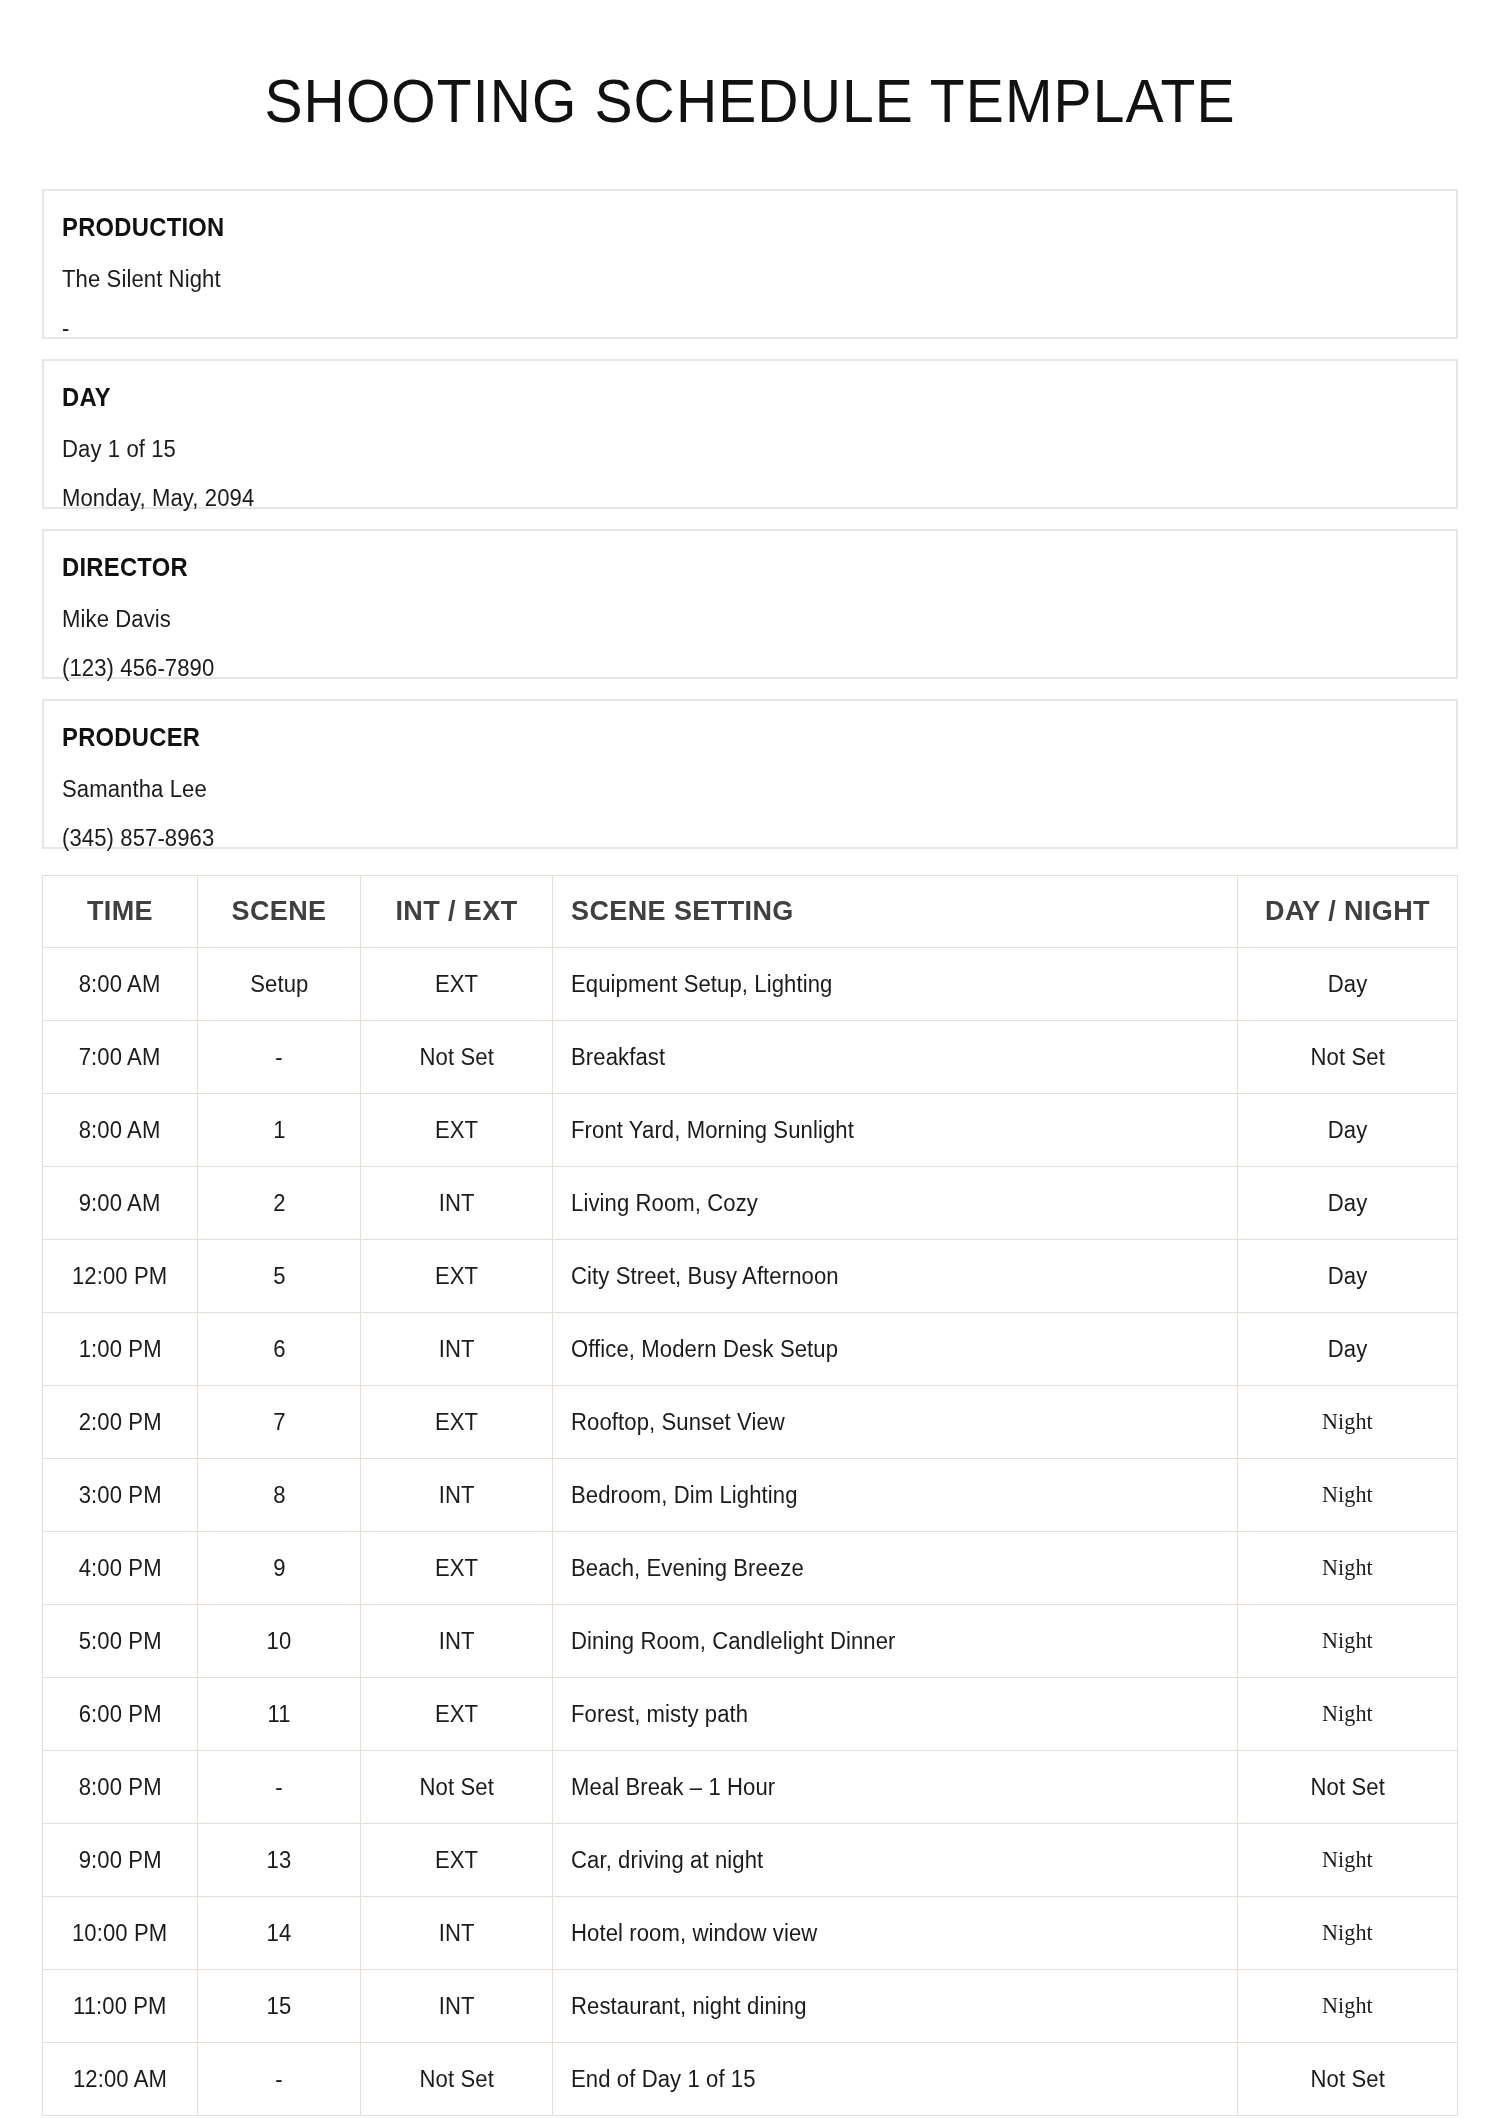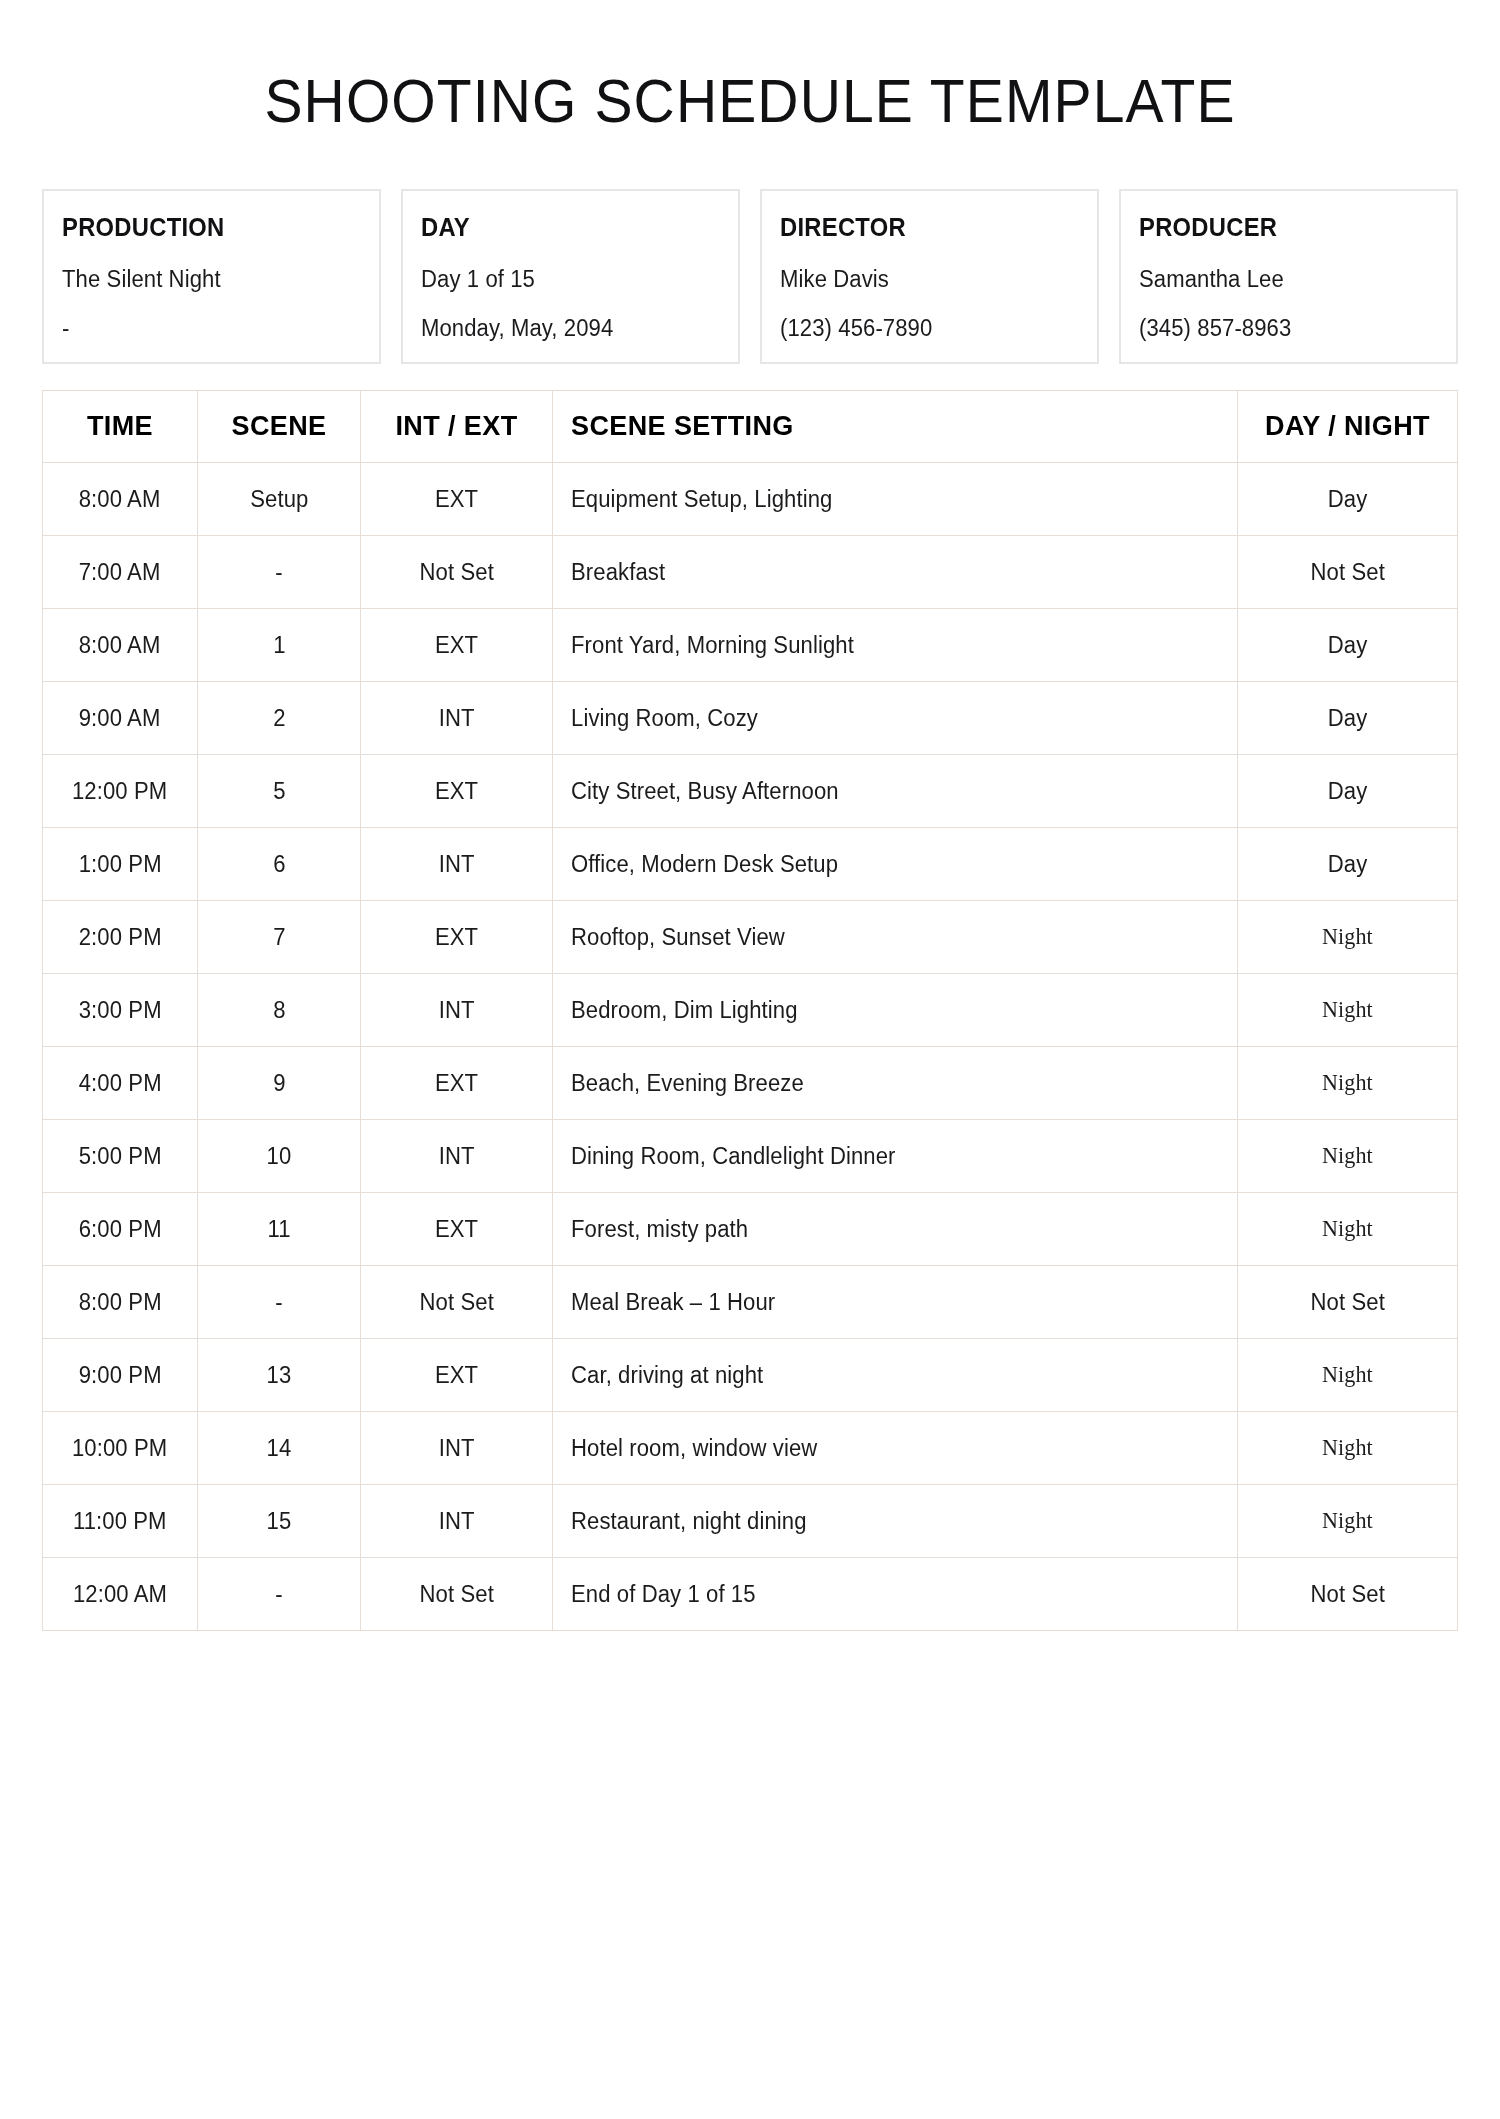--- a/index.html
+++ b/index.html
@@ -39,20 +39,21 @@
     transform: scaleX(0.92);
     transform-origin: center center;
     white-space: nowrap;
   }
 
   
   .info-row {
     display: flex;
     gap: 20px;
     margin-top: 56px;
+    flex-direction: column;
   }
   .info-card {
     flex: 1 1 0;
     border: 2px solid #e6e6e6;
     background: #ffffff;
     box-sizing: border-box;
     padding: 22px 18px 20px 18px;
     min-height: 150px;
   }
   .info-label {
@@ -91,21 +92,21 @@
     border: 1px solid #e6ded6;
     box-sizing: border-box;
     vertical-align: middle;
   }
   table.schedule thead th {
     height: 72px;
     font-family: "Liberation Sans Narrow", "Liberation Sans", sans-serif;
     font-weight: bold;
     font-size: 27px;
     letter-spacing: 0.4px;
-    color: #000000;
+    color: #404040;
     background: #ffffff;
     text-align: center;
     padding: 0 8px;
   }
   table.schedule thead th.col-setting {
     text-align: left;
     padding-left: 18px;
   }
 
   

